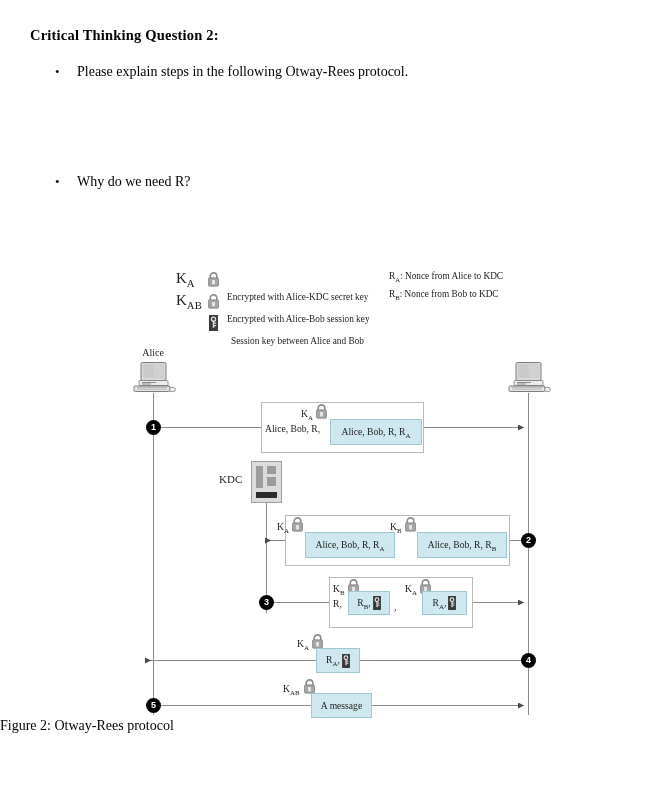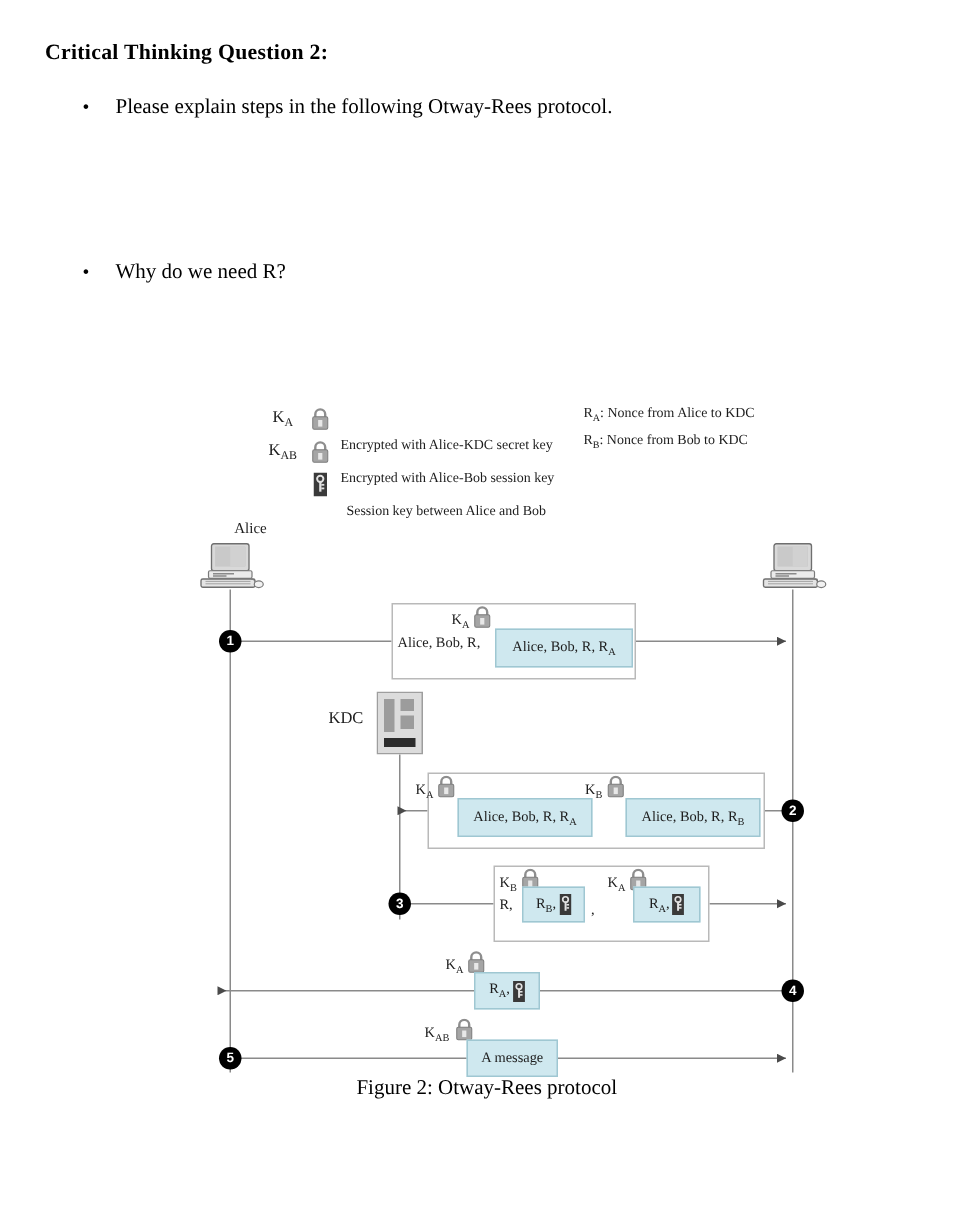--- a/index.html
+++ b/index.html
@@ -73,42 +73,42 @@
   }
   .legend-row {
     display: flex;
     align-items: center;
     height: 22px;
     font-size: 9.3px;
     color: #1c1c1c;
   }
   .legend-key {
     width: 25px;
-    text-align: center;
-    font-size: 11px;
+    text-align: left;
+    font-size: 15px;
     padding-right: 2px;
     white-space: nowrap;
   }
   .legend-lock { width: 20px; display: flex; justify-content: center; }
   .legend-text { padding-left: 4px; white-space: nowrap; margin-top: 35px; }
   .legend-row.session .legend-key { width: 25px; }
   .legend-row.session .legend-text { padding-left: 8px; }
   .legend-line { white-space: nowrap; }
 
   sub { font-size: 0.72em; }
 
   
   .endpoint-label {
     position: absolute;
     font-size: 10px;
     color: #1c1c1c;
     text-align: center;
     width: 60px;
   }
-  #label-alice { left: 137px; top: 92px; }
+  #label-alice { left: 123px; top: 92px; }
   #label-bob   { left: 498px; top: 107px; }
   #label-kdc {
     position: absolute;
     left: 219px;
     top: 218px;
     font-size: 11px;
     color: #1c1c1c;
   }
 
   
@@ -166,21 +166,21 @@
     justify-content: center;
     line-height: 1;
   }
 
   
   #figure-caption {
     position: absolute;
     left: 0;
     width: 649px;
     top: 463px;
-    text-align: center;
+    text-align: left;
     font-size: 14px;
     color: #000000;
   }
 </style>
 </head>
 <body>
 
 <div id="doc-heading">Critical Thinking Question 2:</div>
 
 <div class="doc-bullet" id="doc-bullet-1">

